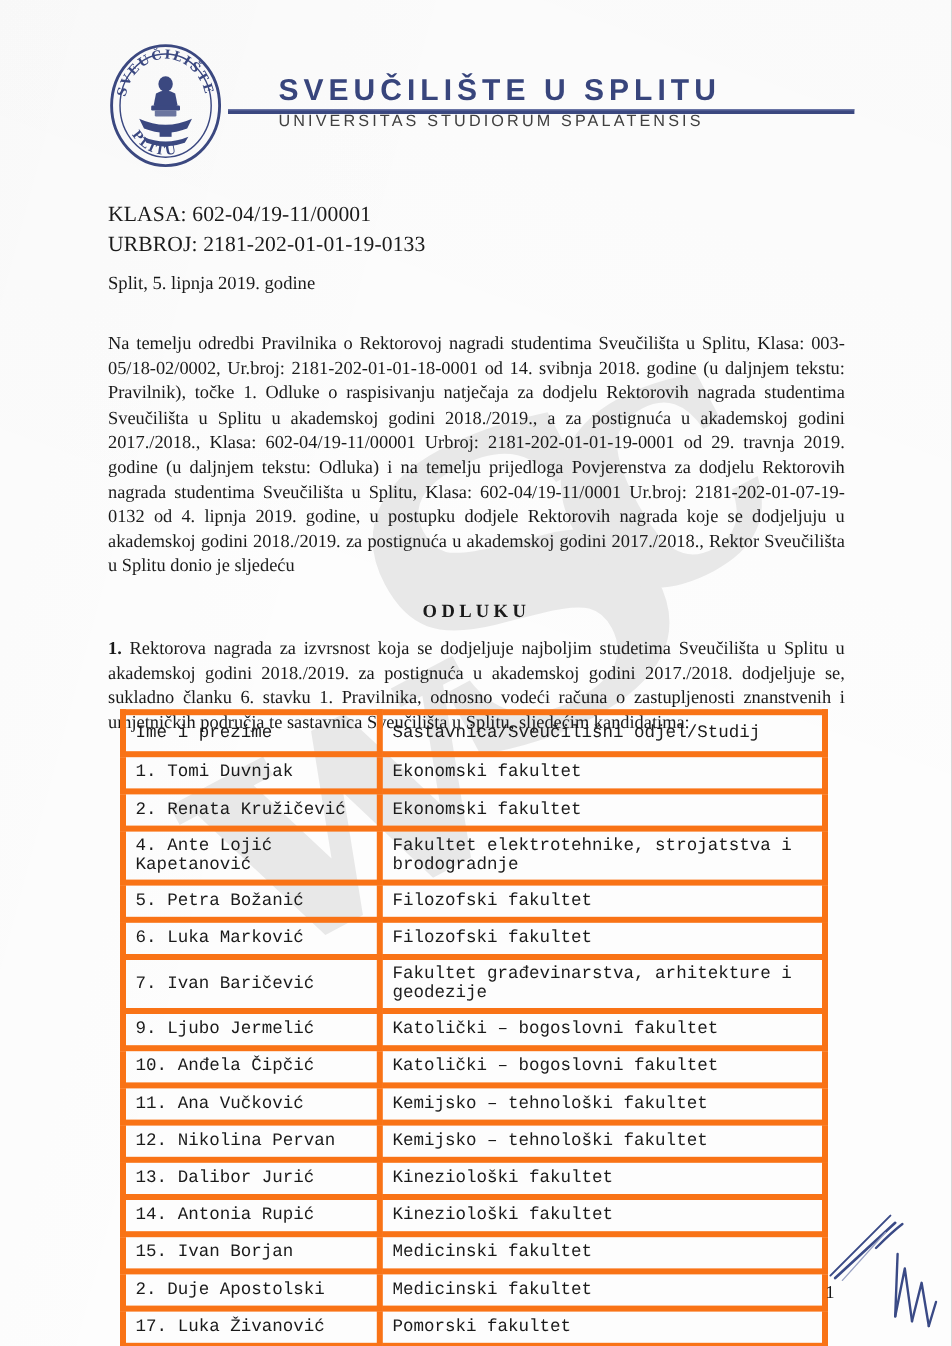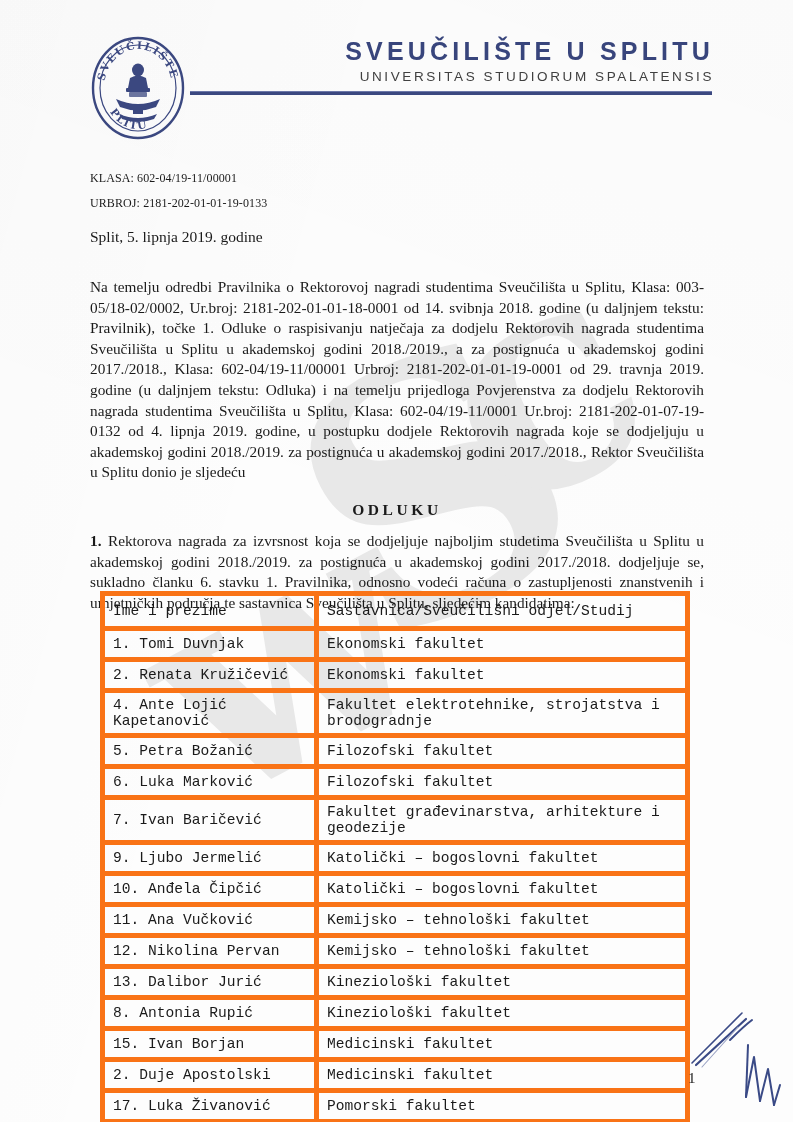--- a/index.html
+++ b/index.html
@@ -54,23 +54,23 @@
   .seal {
     position: absolute;
     left: 86px;
     top: 36px;
     width: 104px;
     height: 104px;
   }
   .header-titles {
     position: absolute;
     left: 232px;
-    top: 38px;
+    top: 62px;
     width: 482px;
-    text-align: right;
+    text-align: left;
   }
   .org-name-hr {
     font-family: "Liberation Sans", sans-serif;
     font-size: 25px;
     font-weight: 700;
     letter-spacing: 4.2px;
     color: #38457c;
     line-height: 1.05;
     white-space: nowrap;
   }
@@ -97,21 +97,21 @@
 
   
   .body-area {
     position: absolute;
     left: 90px;
     top: 166px;
     width: 614px;
     z-index: 4;
   }
   .ref-line {
-    font-size: 12px;
+    font-size: 18px;
     line-height: 25px;
     letter-spacing: 0.1px;
   }
   .date-line {
     font-size: 15.5px;
     line-height: 25px;
     margin-top: 8px;
   }
   .para {
     font-size: 15.3px;
@@ -290,21 +290,21 @@
       </tr>
       <tr>
         <td>12. Nikolina Pervan</td>
         <td>Kemijsko – tehnološki fakultet</td>
       </tr>
       <tr>
         <td>13. Dalibor Jurić</td>
         <td>Kineziološki fakultet</td>
       </tr>
       <tr>
-        <td>8. Antonia Rupić</td>
+        <td>14. Antonia Rupić</td>
         <td>Kineziološki fakultet</td>
       </tr>
       <tr>
         <td>15. Ivan Borjan</td>
         <td>Medicinski fakultet</td>
       </tr>
       <tr>
         <td>2. Duje Apostolski</td>
         <td>Medicinski fakultet</td>
       </tr>

